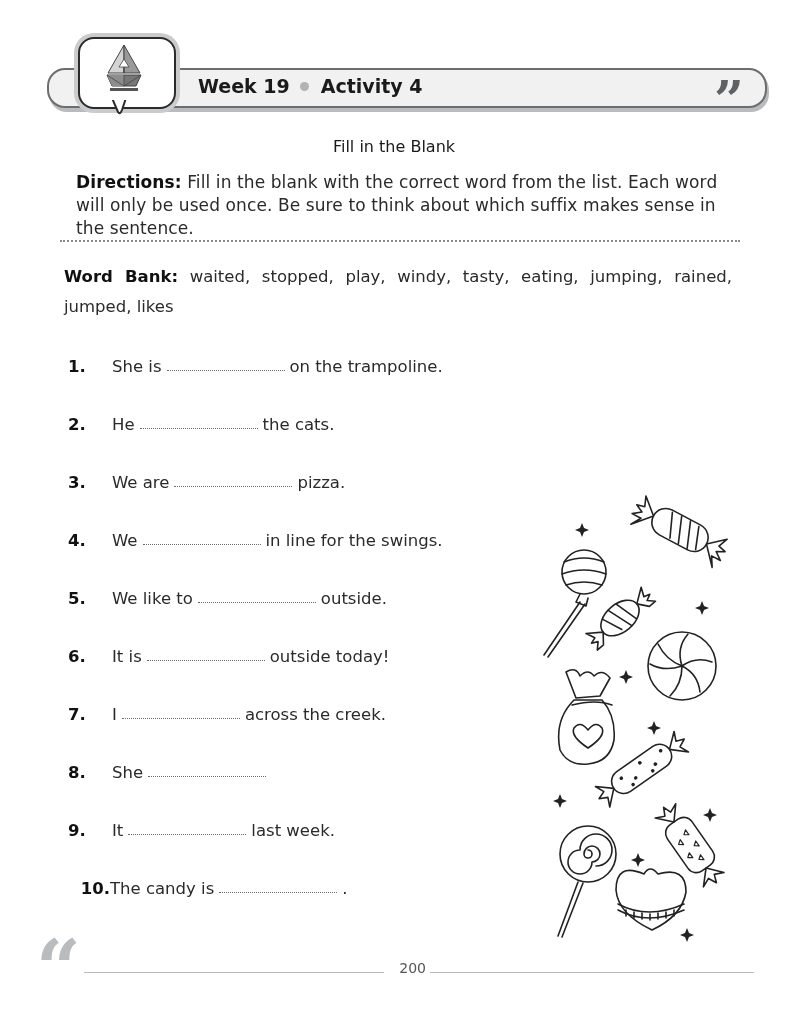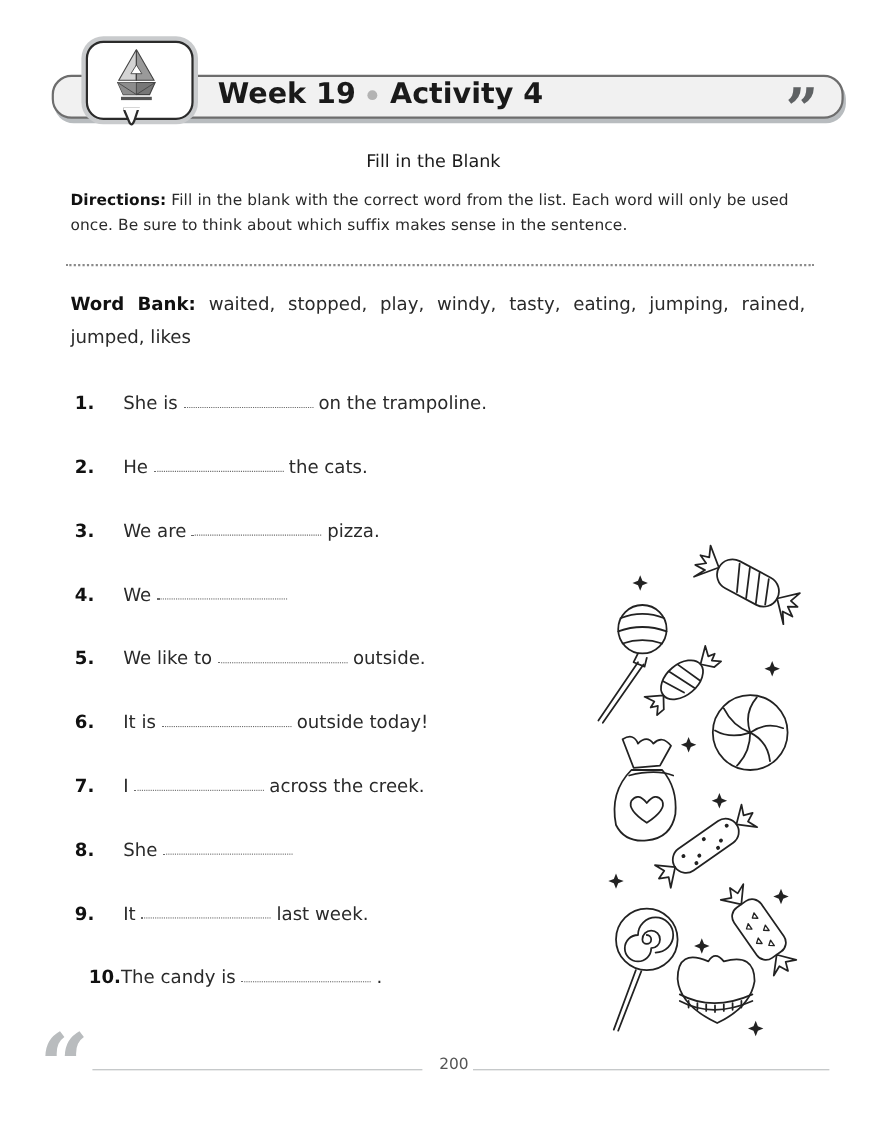--- a/index.html
+++ b/index.html
@@ -9,30 +9,30 @@
   
   .banner { position: absolute; left: 47px; top: 68px; width: 716px; height: 36px;
             background: #f1f1f1; border: 2px solid #6d6d6d; border-radius: 18px;
             box-shadow: 2px 4px 0 #b8bcbf; }
   .bubble { position: absolute; left: 78px; top: 37px; width: 94px; height: 68px;
             background: #ffffff; border: 2px solid #2b2b2b; border-radius: 16px;
             box-shadow: 0 0 0 4px #c9cbcd; }
   .bubble-tail { position: absolute; left: 112px; top: 98px; width: 22px; height: 18px; }
   .boat { position: absolute; left: 104px; top: 45px; width: 40px; height: 48px; }
   .title { position: absolute; left: 198px; top: 72px; height: 28px; display: flex; align-items: center;
-           font-family: "DejaVu Sans", sans-serif; font-weight: bold; font-size: 26px; color: #1a1a1a; }
+           font-family: "DejaVu Sans", sans-serif; font-weight: bold; font-size: 19px; color: #1a1a1a; }
   .title .dot { display: inline-block; width: 9px; height: 9px; border-radius: 50%;
                 background: #b3b3b3; margin: 0 12px 0 10px; }
   .quote-close { position: absolute; left: 714px; top: 74px; font-family: "DejaVu Serif", serif;
                  font-weight: bold; font-size: 52px; line-height: 1; color: #5f6264; letter-spacing: -4px; }
 
   
   .section-title { position: absolute; left: 0; width: 788px; top: 137px; text-align: center;
                    font-size: 16px; font-weight: 500; color: #1a1a1a; }
-  .directions { position: absolute; left: 64px; top: 171px; width: 672px; font-size: 14px;
+  .directions { position: absolute; left: 76px; top: 171px; width: 672px; font-size: 17px;
                 line-height: 23px; color: #2a2a2a; letter-spacing: 0.1px; }
   .directions b { color: #111; }
   .separator { position: absolute; left: 60px; top: 240px; width: 680px; height: 0;
                border-top: 2px dotted #8a8a8a; }
   .wordbank { position: absolute; left: 64px; top: 262px; width: 668px; font-size: 16.5px;
               line-height: 30px; text-align: justify; color: #2a2a2a; }
   .wordbank b { color: #111; }
 
   
   .q { position: absolute; left: 68px; height: 24px; display: flex; align-items: baseline;
@@ -99,20 +99,21 @@
 <div class="q" style="top:473px;">
   <span class="num">3.</span>
   <span>We are</span>
   <span class="blank"></span>
   <span>pizza.</span>
 </div>
 <div class="q" style="top:531px;">
   <span class="num">4.</span>
   <span>We</span>
   <span class="blank"></span>
+  <span>in line for the swings.</span>
 </div>
 <div class="q" style="top:589px;">
   <span class="num">5.</span>
   <span>We like to</span>
   <span class="blank"></span>
   <span>outside.</span>
 </div>
 <div class="q" style="top:647px;">
   <span class="num">6.</span>
   <span>It is</span>

